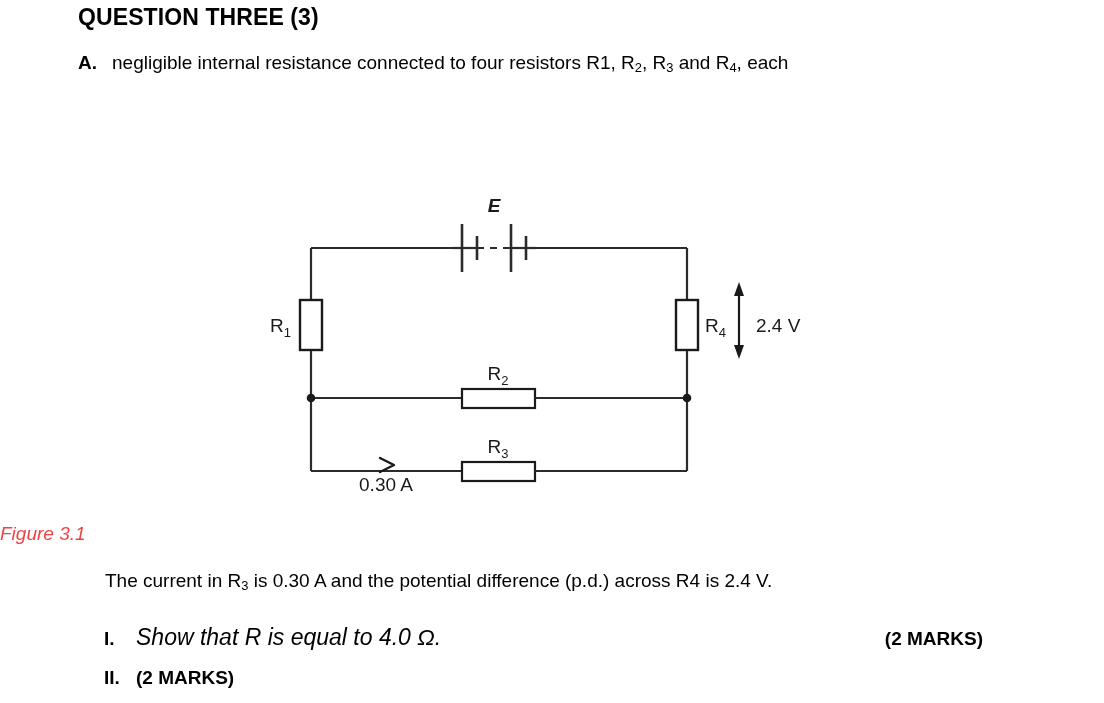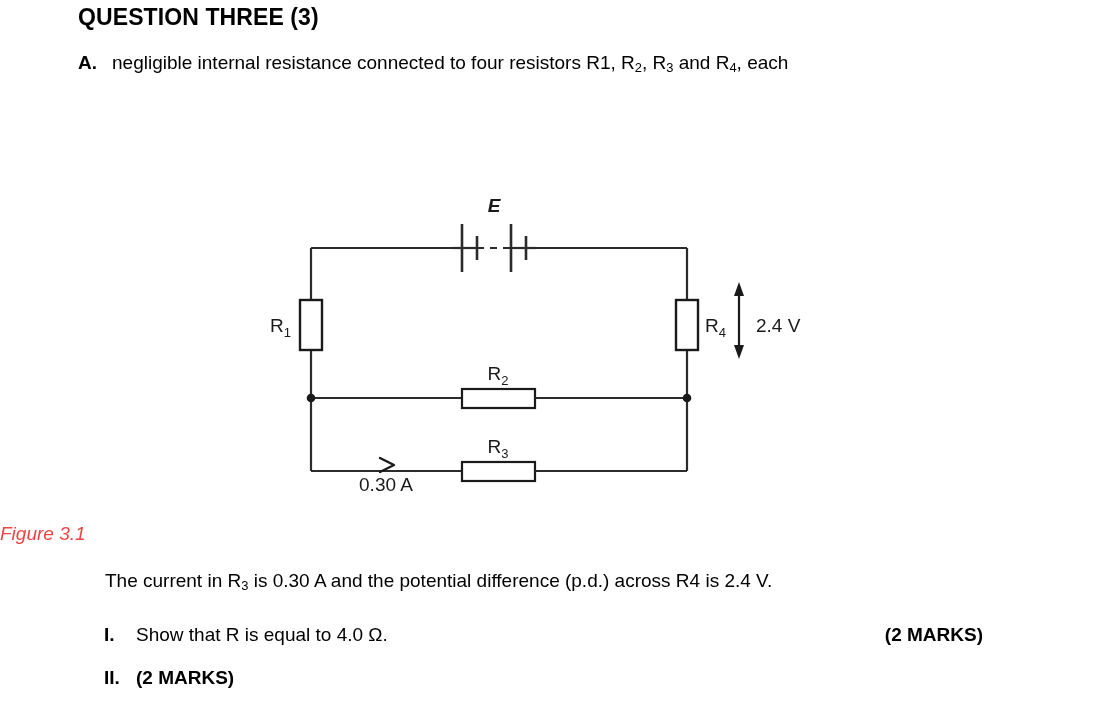--- a/index.html
+++ b/index.html
@@ -114,23 +114,24 @@
   .item-num {
     font-size: 19px;
     font-weight: bold;
     width: 58px;
     flex: 0 0 58px;
     text-align: left;
     padding-left: 26px;
     box-sizing: border-box;
   }
   .item-text {
-    font-size: 19px;
+    font-size: 23px;
     flex: 1 1 auto;
     white-space: nowrap;
+    font-style: italic;
   }
   .item-marks {
     font-size: 19px;
     font-weight: bold;
     flex: 0 0 auto;
     white-space: nowrap;
   }
 </style>
 </head>
 <body>

